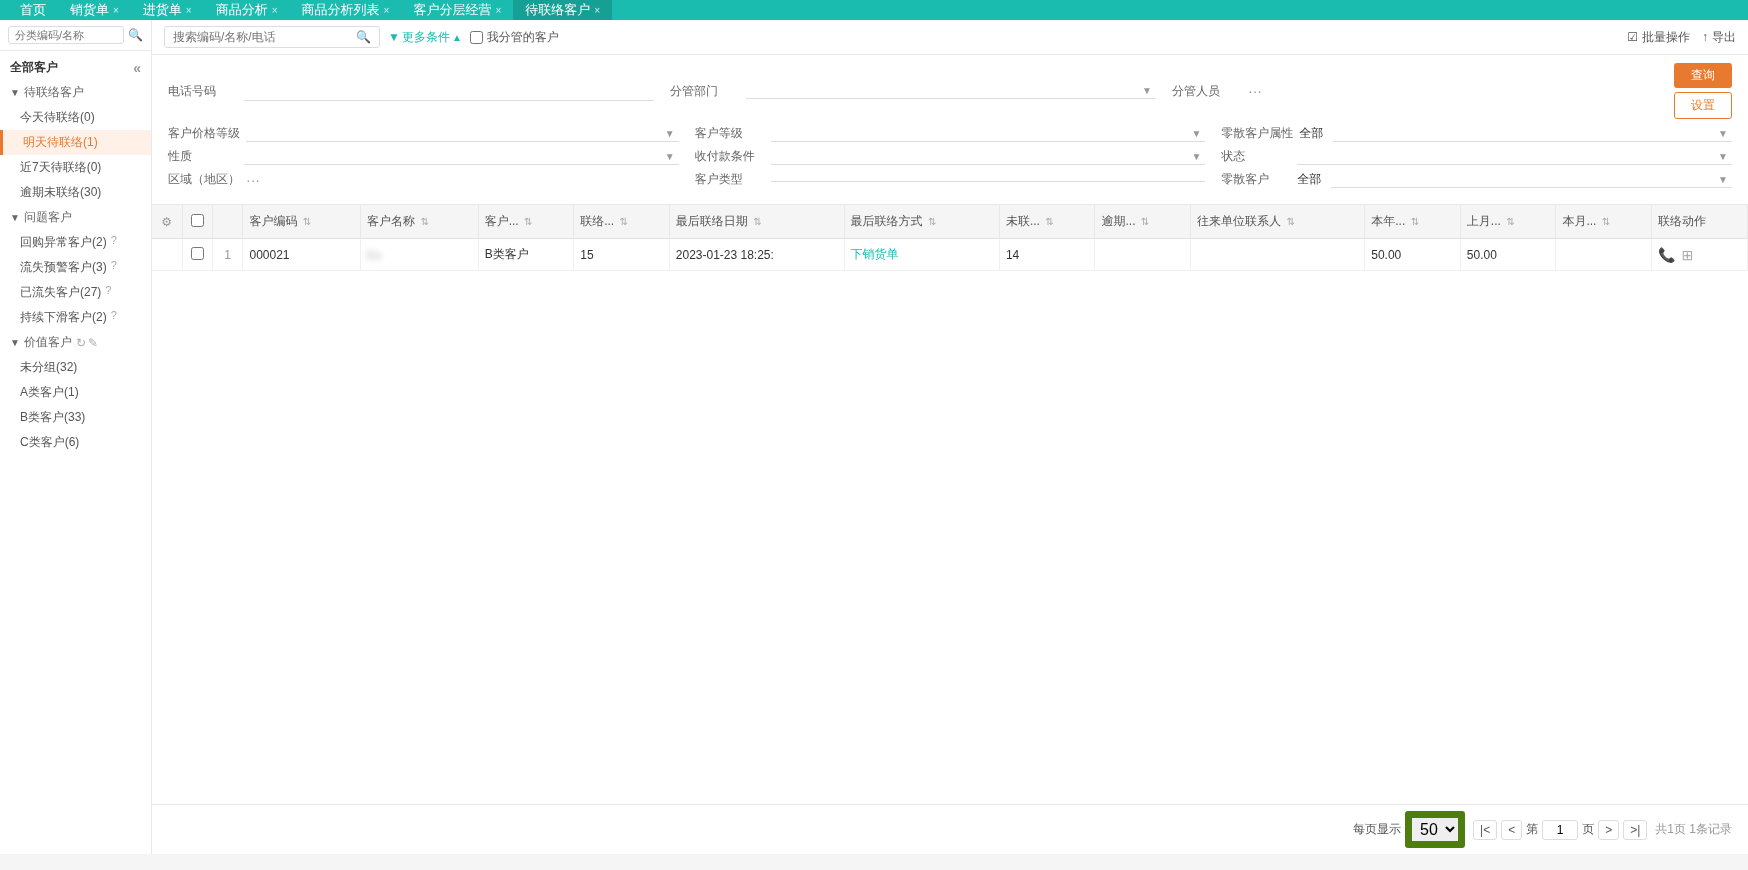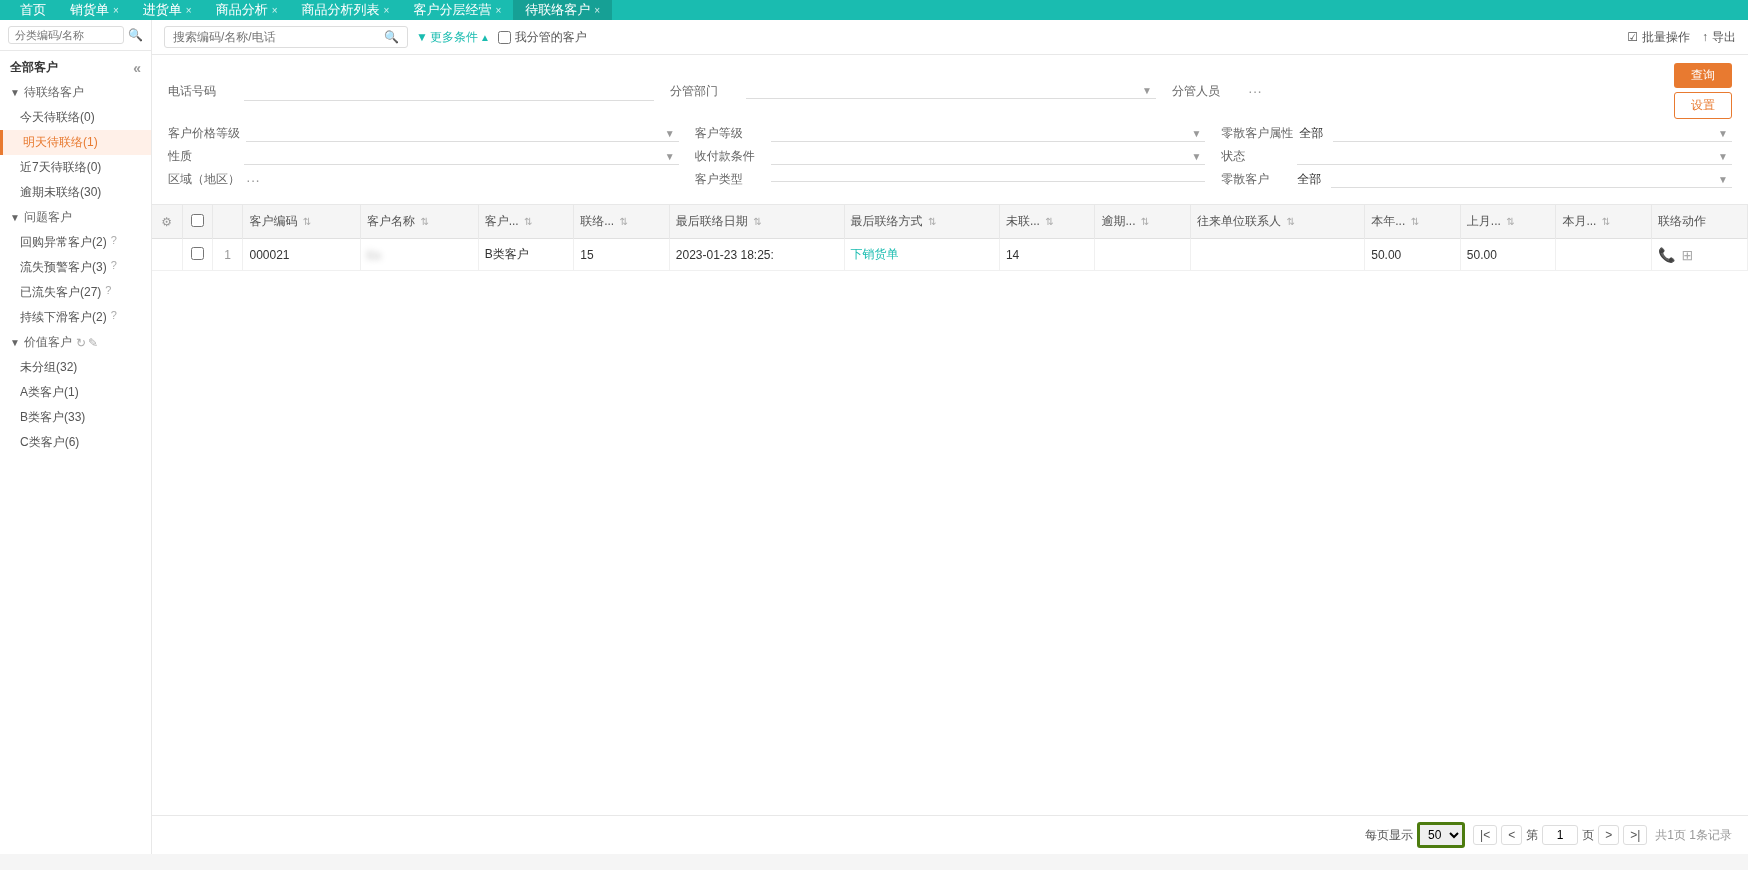--- a/index.html
+++ b/index.html
@@ -104,21 +104,21 @@
       display: flex;
       align-items: center;
       gap: 8px;
     }
     .search-input-wrap {
       display: flex;
       align-items: center;
       border: 1px solid #ddd;
       border-radius: 3px;
       padding: 3px 8px;
-      width: 244px;
+      width: 216px;
     }
     .search-input-wrap input {
       border: none;
       outline: none;
       font-size: 12px;
       width: 100%;
     }
     .more-conditions {
       color: #1abcb0;
       cursor: pointer;
@@ -265,24 +265,24 @@
       gap: 8px;
       font-size: 12px;
       color: #555;
     }
     .per-page-select {
       display: flex;
       align-items: center;
       gap: 4px;
     }
     .per-page-select select {
-      border: 3px solid #4d7c0f;
+      border: 7px solid #4d7c0f;
       border-radius: 3px;
       padding: 2px 4px;
-      font-size: 12px;
+      font-size: 16px;
       outline: none;
     }
     .page-nav { display: flex; align-items: center; gap: 4px; }
     .page-btn {
       border: 1px solid #ddd;
       background: #fff;
       border-radius: 3px;
       padding: 2px 6px;
       cursor: pointer;
       color: #555;

